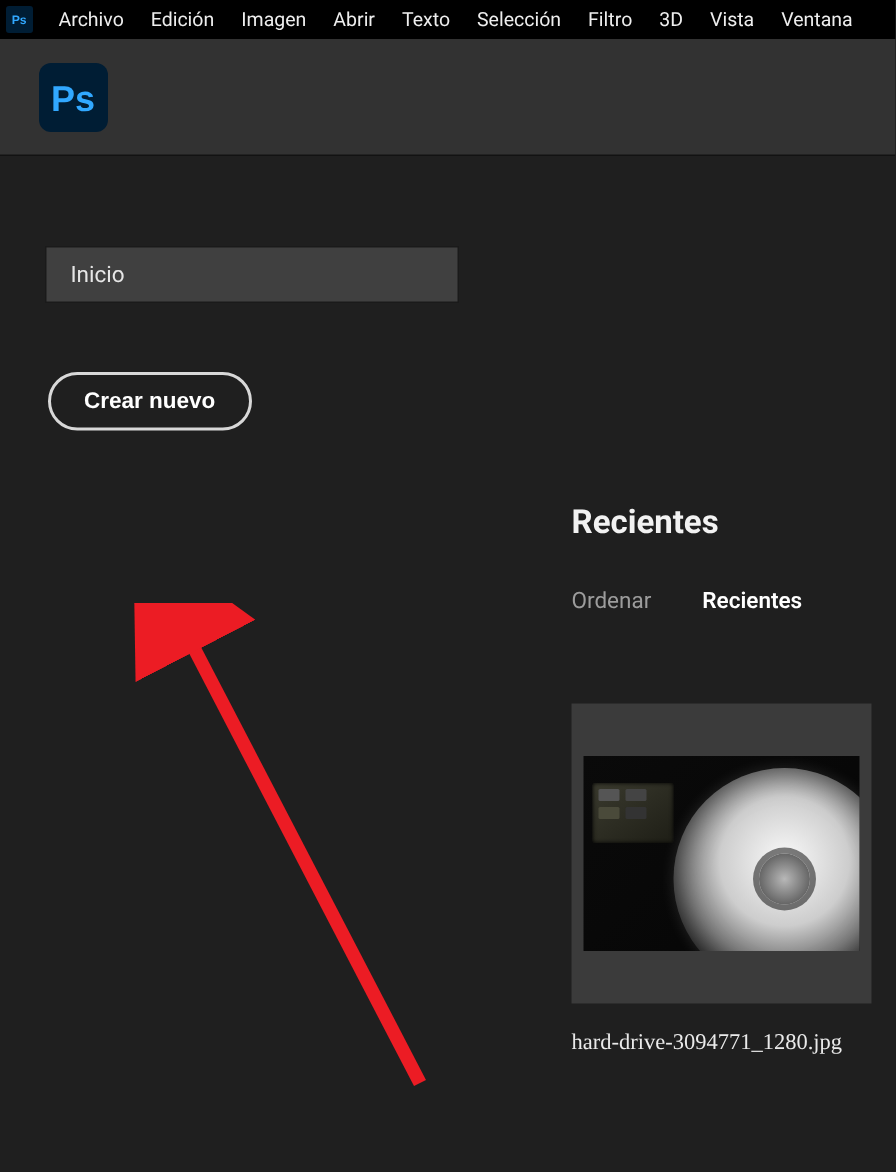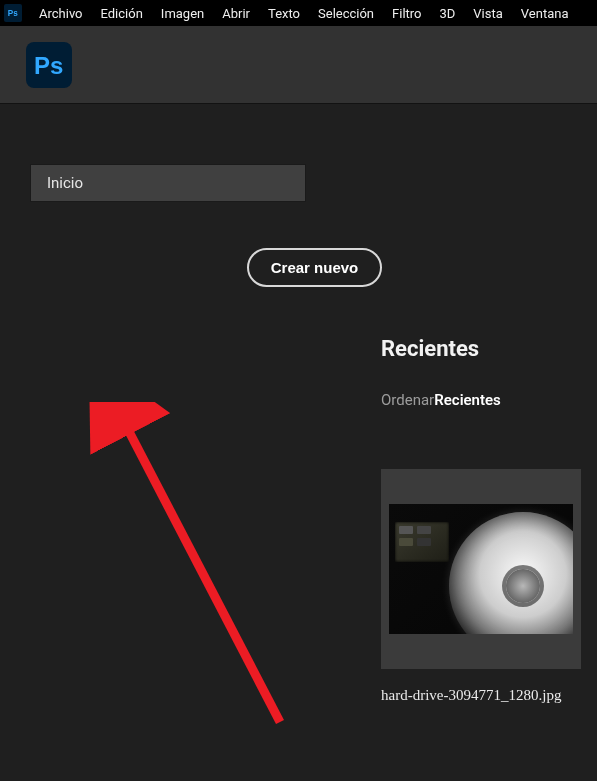--- a/index.html
+++ b/index.html
@@ -67,21 +67,21 @@
     border: 1px solid #1a1a1a;
     display: flex;
     align-items: center;
     padding: 0 16px;
     font-size: 15px;
     color: #e6e6e6;
   }
   .actions {
     margin: 46px 0 0 32px;
     display: flex;
-    flex-direction: column;
+    flex-direction: row;
     align-items: center;
   }
   .pill-btn {
     background: transparent;
     border: 2px solid #d8d8d8;
     border-radius: 22px;
     color: #fff;
     font-size: 15px;
     font-weight: 600;
     padding: 9px 22px;
@@ -94,20 +94,21 @@
     right: 0;
   }
   .recientes-hdr {
     font-size: 22px;
     font-weight: 700;
     color: #f2f2f2;
     margin-bottom: 30px;
   }
   .sort-row {
     display: flex;
+    gap: 34px;
     font-size: 15px;
     margin-bottom: 60px;
   }
   .sort-label { color: #9c9c9c; }
   .sort-value { color: #fff; font-weight: 600; }
   .thumb-card {
     width: 200px;
   }
   .thumb-frame {
     width: 200px;

